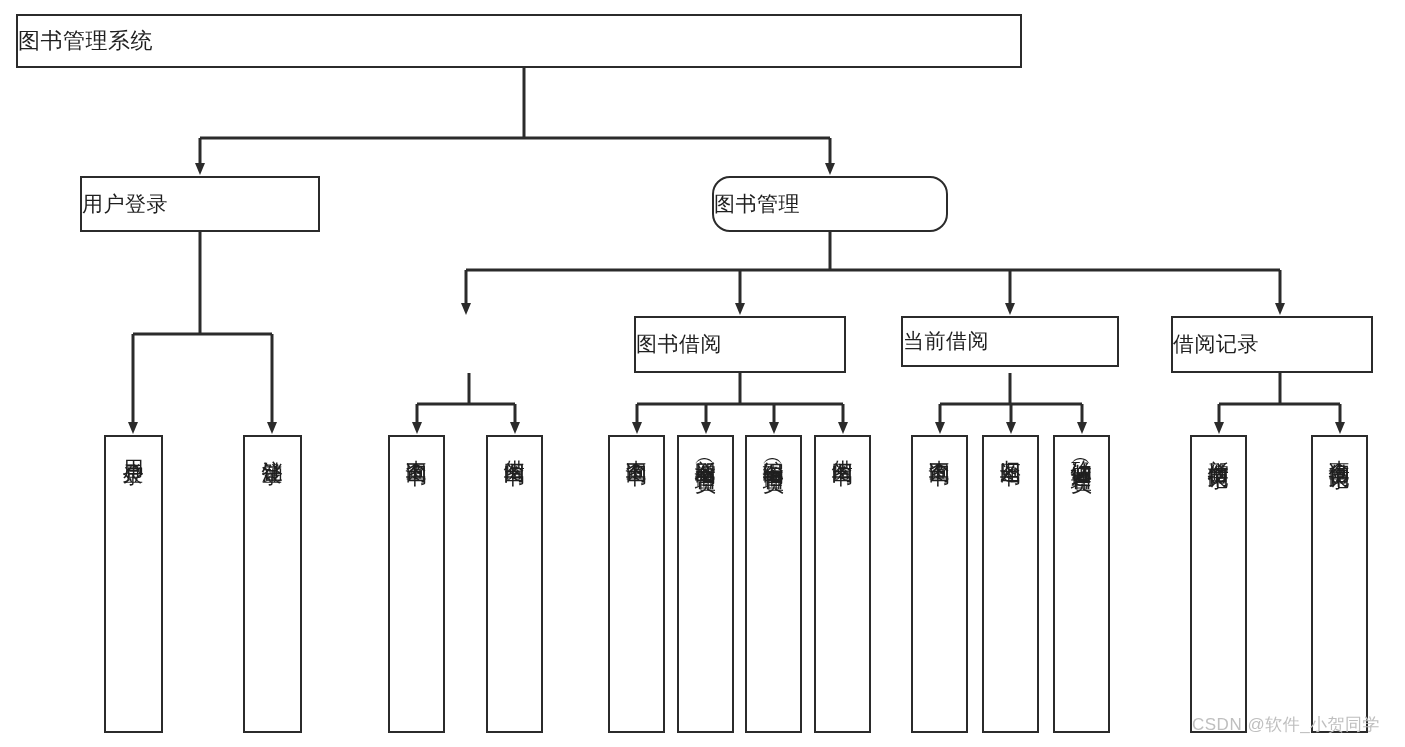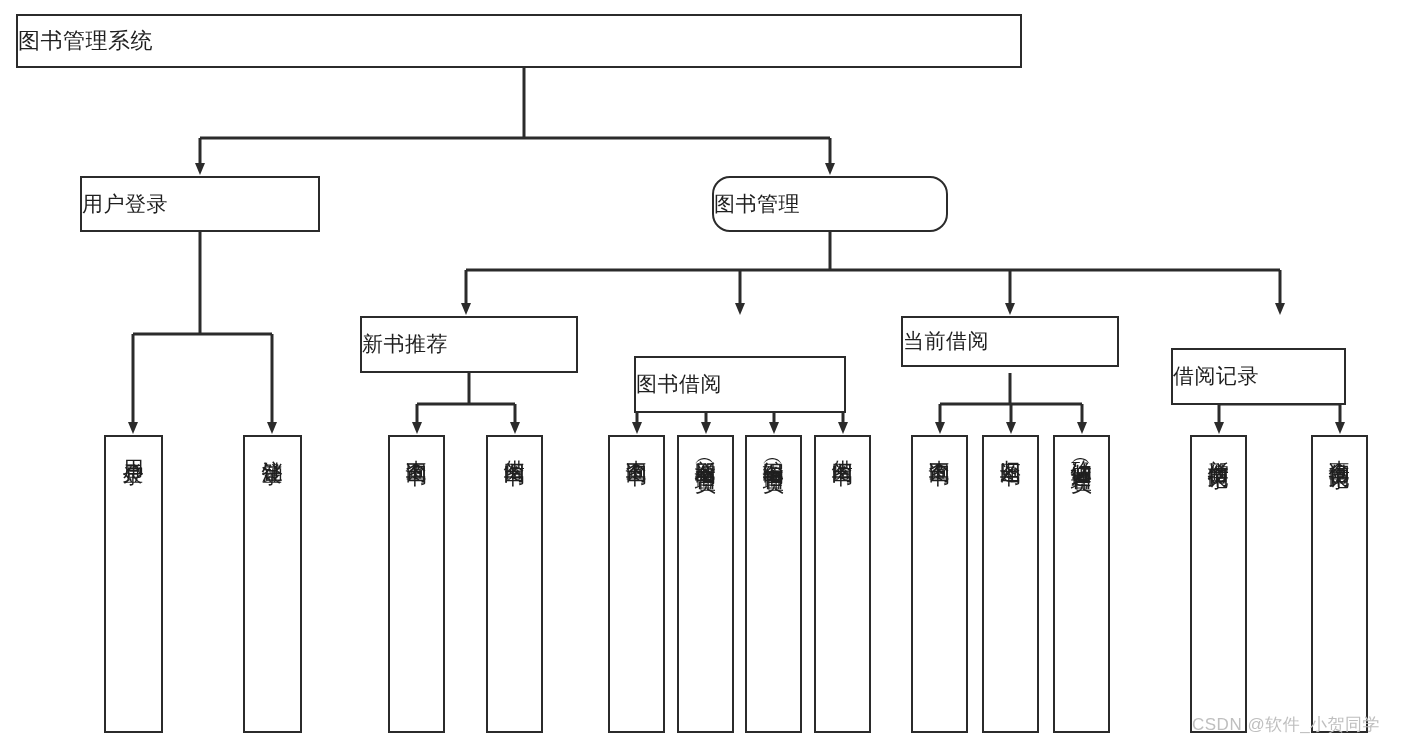--- a/index.html
+++ b/index.html
@@ -135,30 +135,27 @@
     <span class="node-label">图书管理系统</span>
   </div>
 
   <div class="node horiz" style="left:80px; top:176px; width:240px; height:56px;">
     <span class="node-label">用户登录</span>
   </div>
   <div class="node horiz" style="left:712px; top:176px; width:236px; height:56px;border-radius:18px;">
     <span class="node-label">图书管理</span>
   </div>
 
-  <div class="node horiz" style="left:360px; top:316px; width:218px; height:57px;">
-    <span class="node-label">新书推荐</span>
-  </div>
-  <div class="node horiz" style="left:634px; top:316px; width:212px; height:57px;margin-top:40px;">
+  <div class="node horiz" style="left:634px; top:316px; width:212px; height:57px;">
     <span class="node-label">图书借阅</span>
   </div>
   <div class="node horiz" style="left:901px; top:316px; width:218px; height:51px;">
     <span class="node-label">当前借阅</span>
   </div>
-  <div class="node horiz" style="left:1171px; top:316px; width:175px; height:57px;margin-top:32px;">
+  <div class="node horiz" style="left:1171px; top:316px; width:202px; height:57px;">
     <span class="node-label">借阅记录</span>
   </div>
 
   <div class="node vert" style="left:104px; top:435px; width:59px; height:298px;">
     <span class="node-label">用户登录</span>
   </div>
   <div class="node vert" style="left:243px; top:435px; width:59px; height:298px;">
     <span class="node-label">注销登录</span>
   </div>
 

